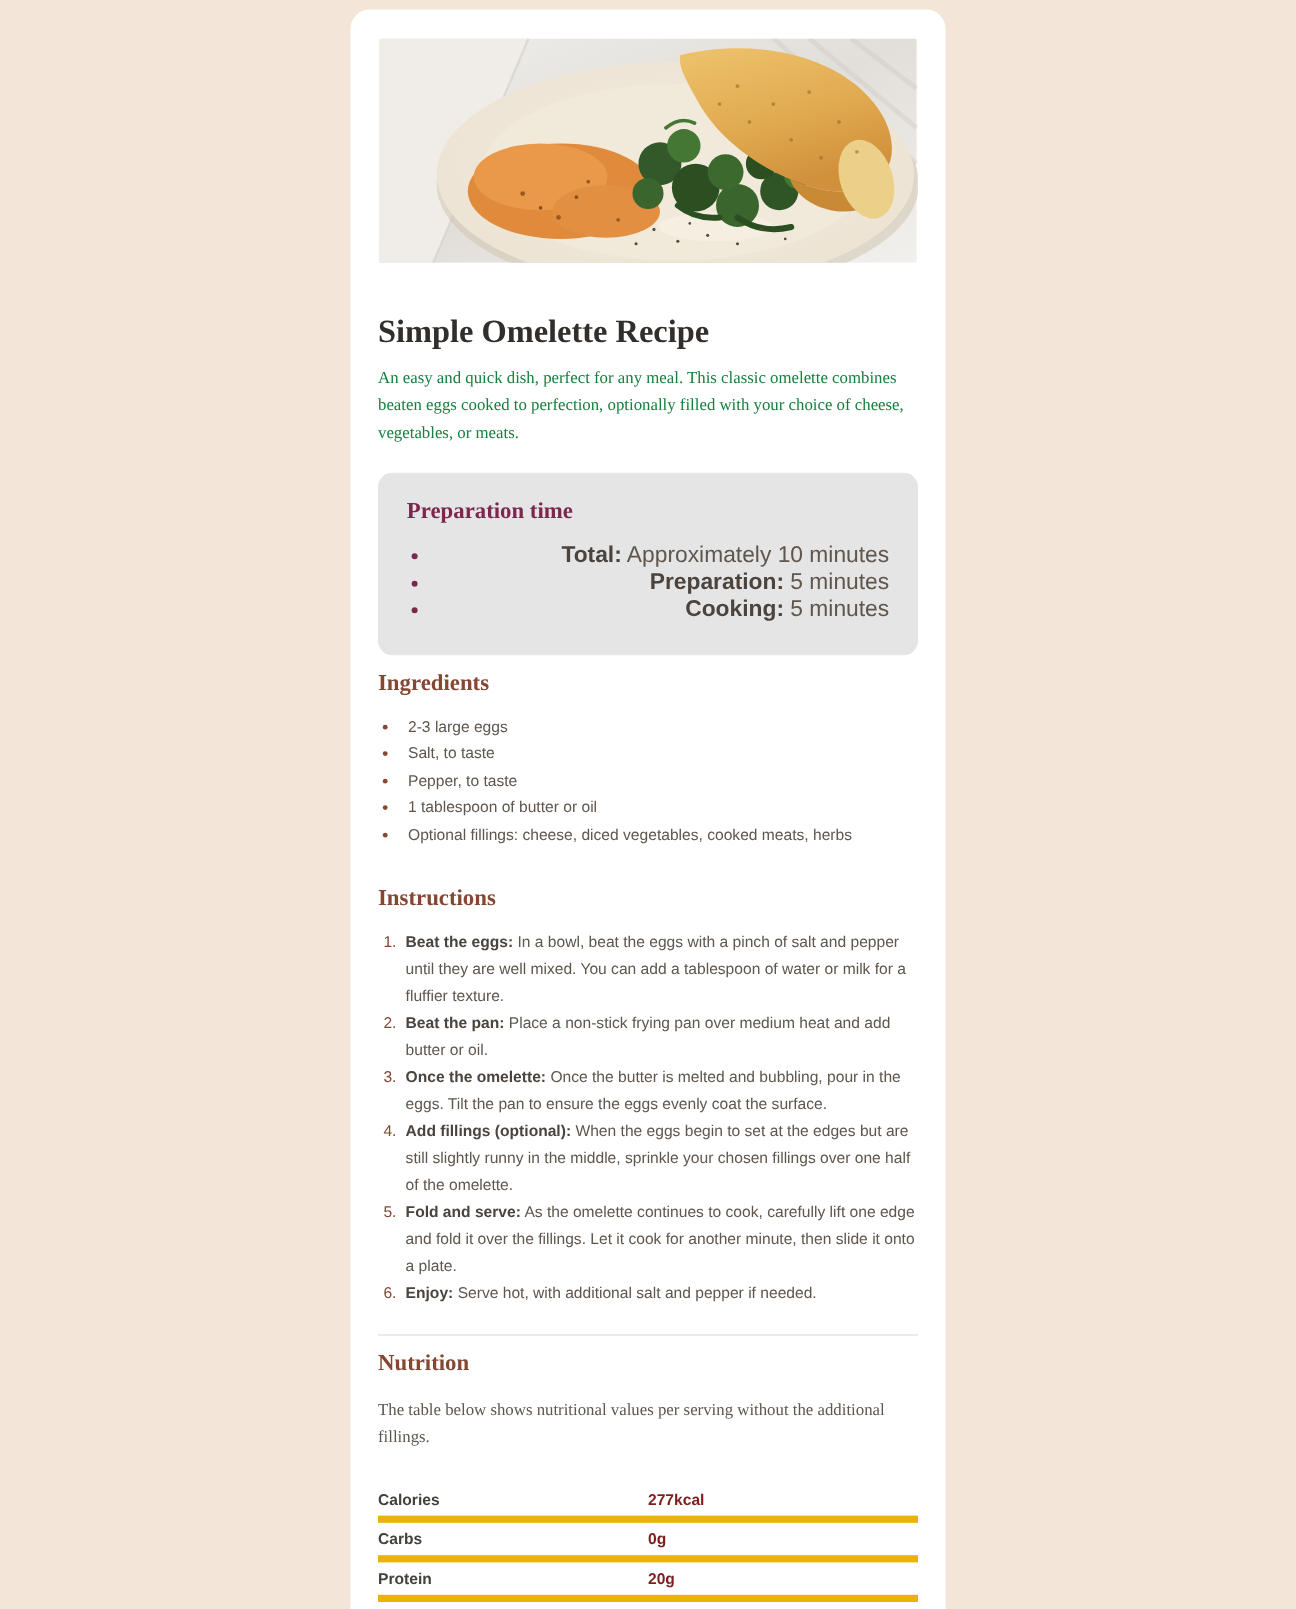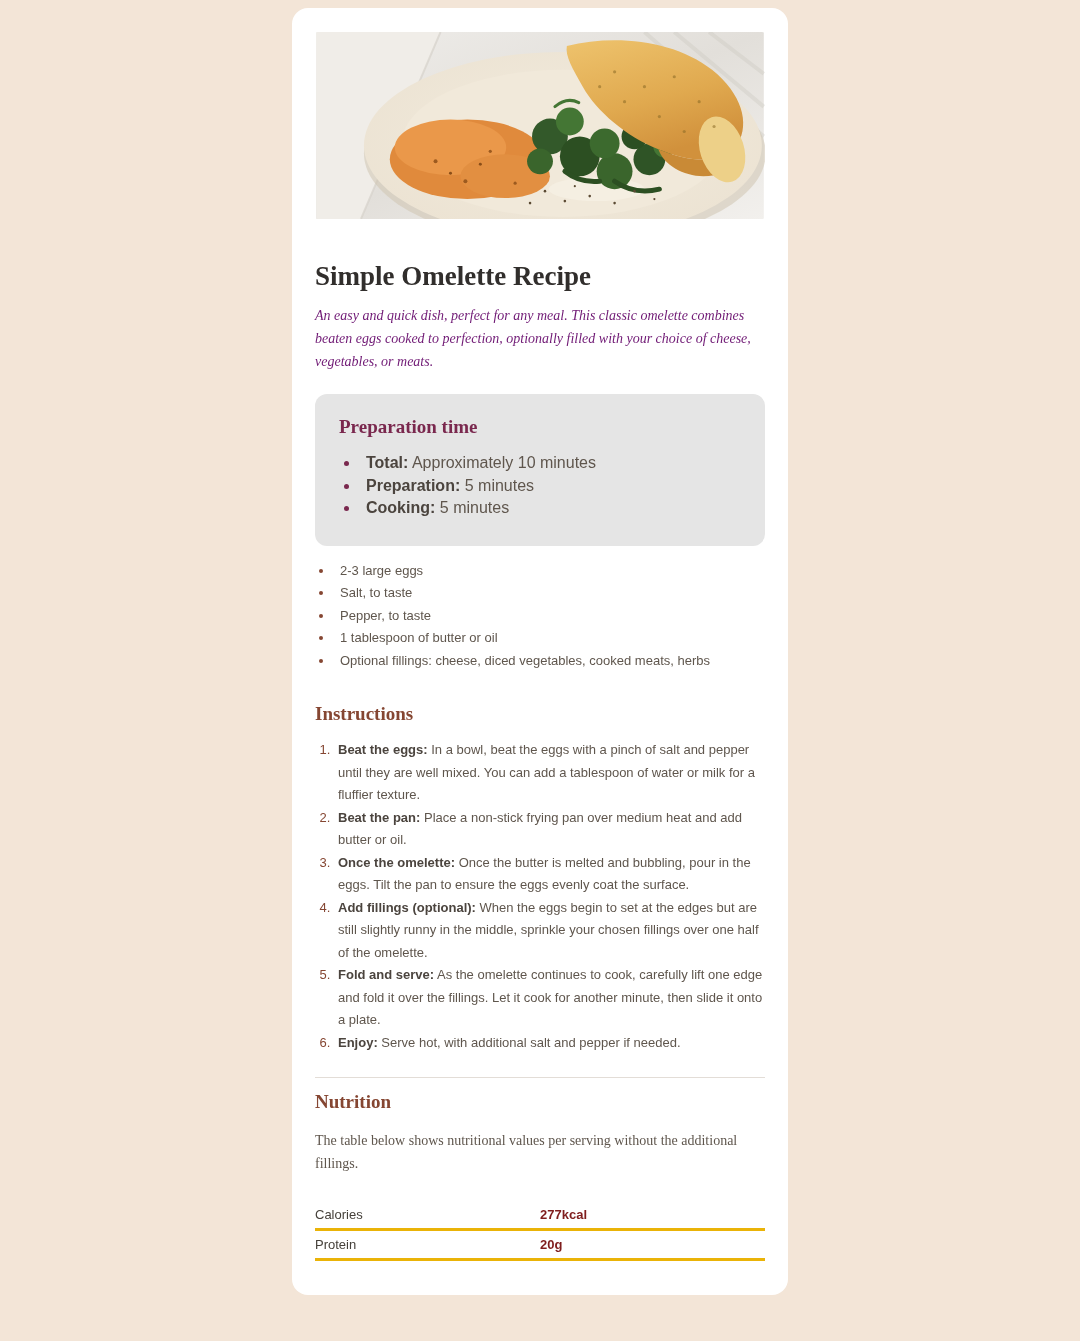--- a/index.html
+++ b/index.html
@@ -29,45 +29,45 @@
     font-weight: 700;
     font-size: 27px;
     line-height: 30px;
     color: #312e2c;
   }
   p.description {
     margin: 13px 0 0;
     font-family: "Liberation Serif", serif;
     font-size: 14px;
     line-height: 23px;
-    color: #701a75;
-    font-style: italic;
+    color: #15803d;
   }
   .prep-box {
     margin-top: 21px;
     background: #e5e5e5;
     border-radius: 12px;
     padding: 22px 24px 26px;
   }
   .prep-title {
     margin: 0;
     font-family: "Liberation Serif", serif;
     font-weight: 700;
     font-size: 19px;
     color: #7a284e;
   }
   ul.prep-list {
     margin: 14px 0 0;
     padding-left: 21px;
   }
   ul.prep-list li {
-    font-size: 16px;
+    font-size: 19px;
     line-height: 22.5px;
     color: #5f564d;
     padding-left: 6px;
+    text-align: right;
   }
   ul.prep-list li::marker { color: #7a284e; }
   ul.prep-list li b, ol.instructions li b { color: #4b443e; font-weight: 700; }
 
   h2.section {
     font-family: "Liberation Serif", serif;
     font-weight: 700;
     font-size: 19px;
     color: #854632;
     margin: 13px 0 0;
@@ -110,22 +110,23 @@
     line-height: 23px;
     color: #5f564d;
   }
   table.nutrition {
     width: 100%;
     border-collapse: collapse;
     margin-top: 26px;
     font-size: 13px;
   }
   table.nutrition td {
-    border-bottom: 3px solid #eab308;
+    border-bottom: 6px solid #eab308;
     padding: 6px 0 6px;
+    font-weight: bold;
   }
   td.nutri-label { padding-left: 13px; color: #45403a; width: 50%; }
   td.nutri-value { font-weight: 700; color: #7f1d1d; }
 </style>
 </head>
 <body>
 
 <main class="card">
 
   <svg class="photo" viewBox="0 0 450 188" aria-hidden="true">
@@ -215,20 +216,21 @@
     <ul class="prep-list">
 
         <li><b>Total:</b> <span>Approximately 10 minutes</span></li>
 
         <li><b>Preparation:</b> <span>5 minutes</span></li>
 
         <li><b>Cooking:</b> <span>5 minutes</span></li>
       </ul>
   </section>
 
+  <h2 class="section">Ingredients</h2>
   <ul class="ingredients">
 
       <li>2-3 large eggs</li>
 
       <li>Salt, to taste</li>
 
       <li>Pepper, to taste</li>
 
       <li>1 tablespoon of butter or oil</li>
 
@@ -257,20 +259,24 @@
   <p class="nutrition-desc">The table below shows nutritional values per serving without the additional fillings.</p>
 
   <table class="nutrition">
     <tbody>
 
         <tr>
           <td class="nutri-label">Calories</td>
           <td class="nutri-value">277kcal</td>
         </tr>
 
+        <tr>
+          <td class="nutri-label">Carbs</td>
+          <td class="nutri-value">0g</td>
+        </tr>
 
         <tr>
           <td class="nutri-label">Protein</td>
           <td class="nutri-value">20g</td>
         </tr>
 
       </tbody>
   </table>
 
 </main>

